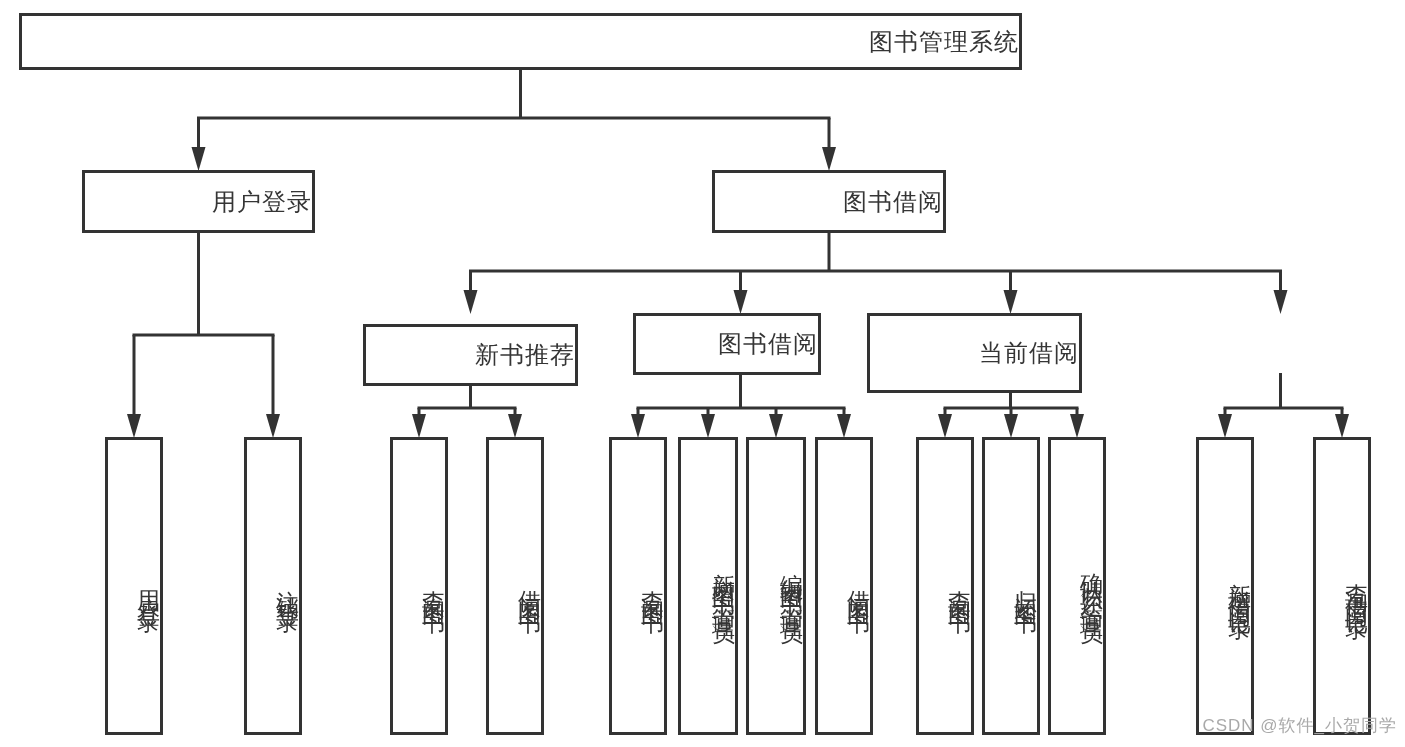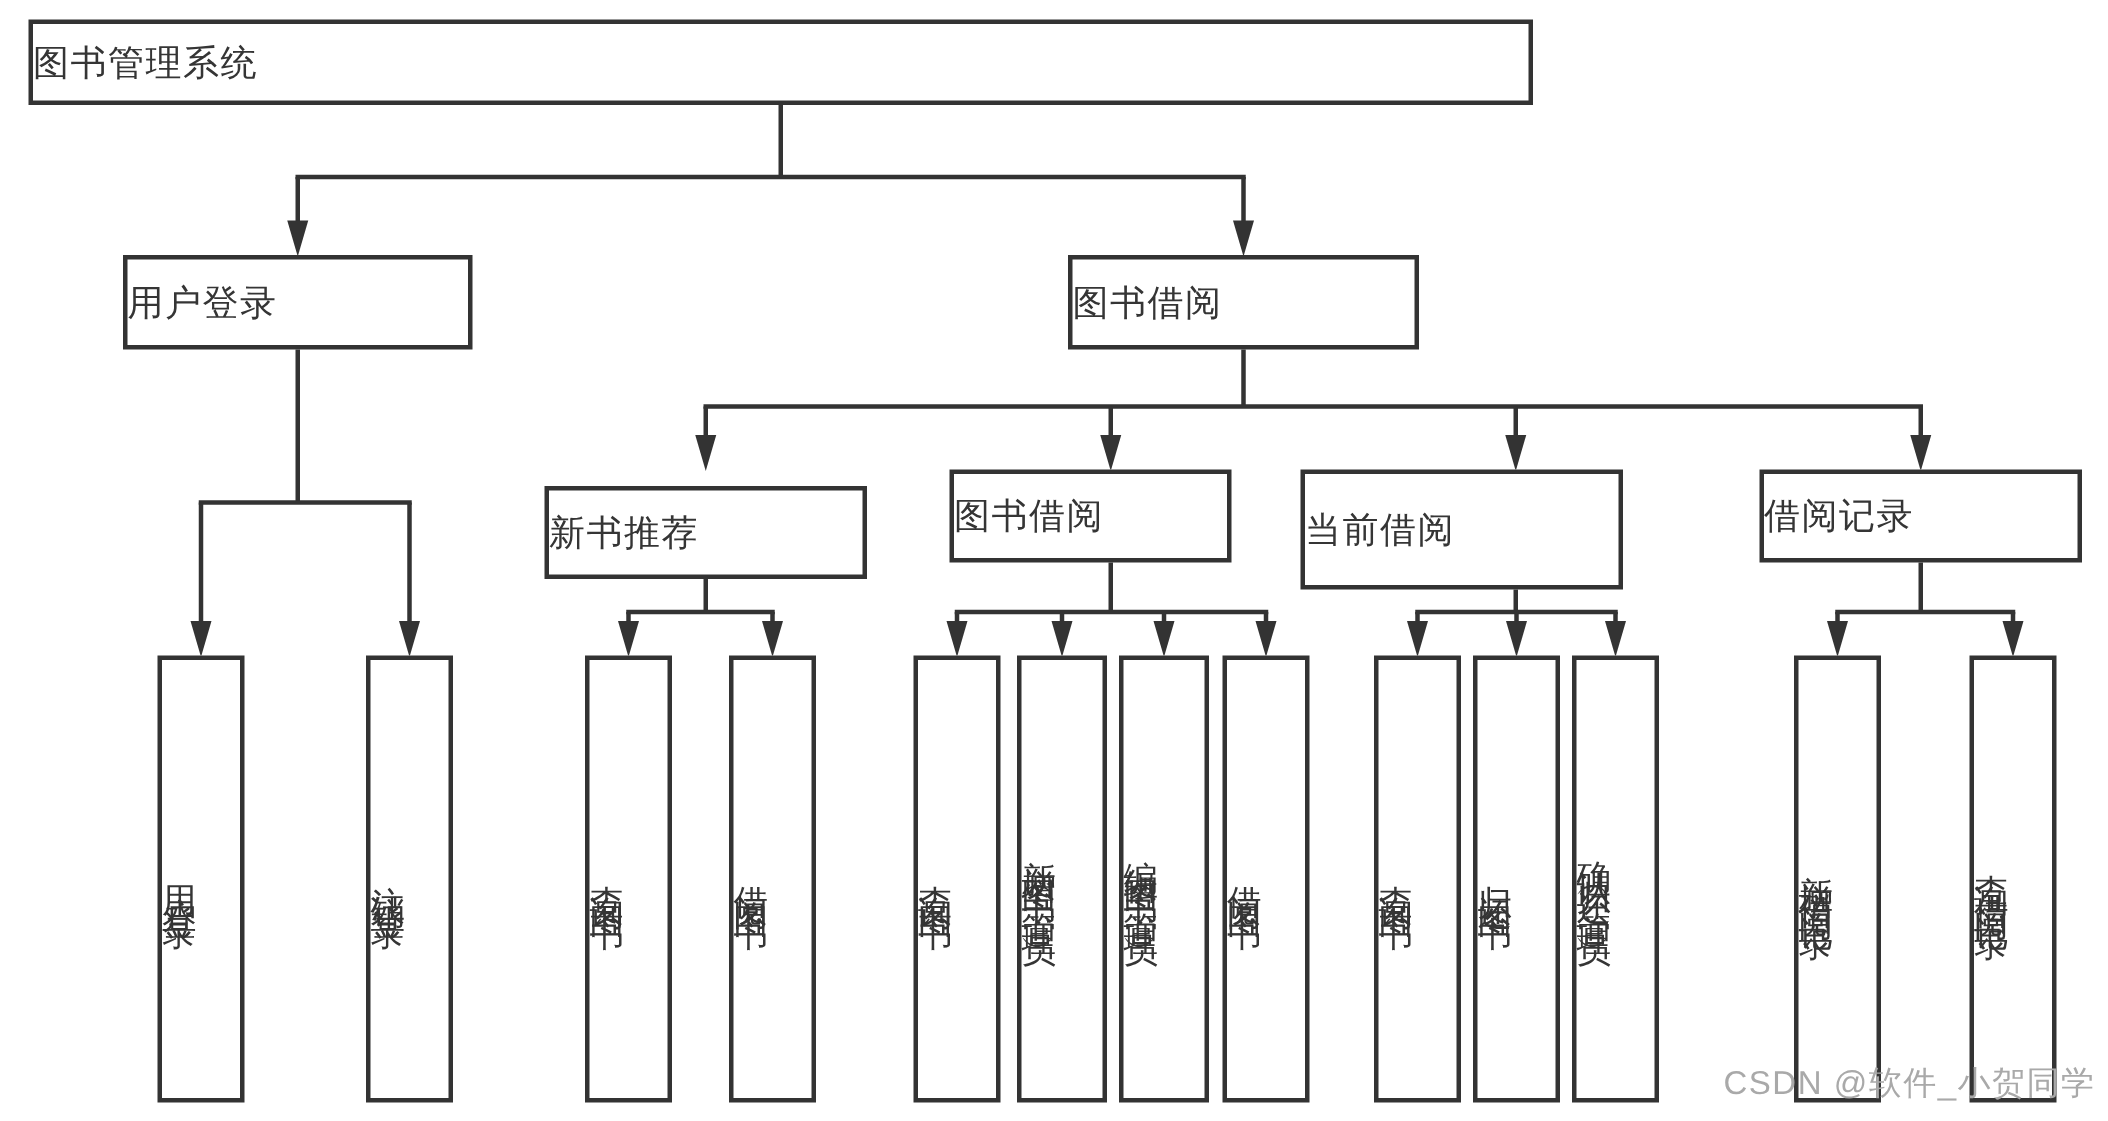--- a/index.html
+++ b/index.html
@@ -17,39 +17,39 @@
     overflow:hidden;
   }
   #wires{position:absolute;left:0;top:0;width:1405px;height:747px;}
   #wires line{stroke:var(--line);stroke-width:3;}
   #wires polygon{fill:var(--line);}
   .node{
     position:absolute;
     box-sizing:border-box;
     border:3px solid var(--line);
     background:var(--bg);
-    display:flex;align-items:center;justify-content:flex-start;
+    display:flex;align-items:center;justify-content:flex-end;
     color:var(--text);
   }
   .hbox .lbl{
     font-size:24px;
     letter-spacing:1px;
     white-space:nowrap;
   }
   .vbox .lbl{
     writing-mode:vertical-lr;
     font-size:23px;
     letter-spacing:7px;
     line-height:1;
     white-space:nowrap;
   }
   .watermark{
     position:absolute;
     right:8px;bottom:10px;
-    font-size:22px;
+    font-size:17px;
     color:var(--wm);
     letter-spacing:1px;
   }
 </style>
 </head>
 <body>
 
 <div class="canvas">
 
   <svg id="wires" width="1405" height="747" viewBox="0 0 1405 747">
@@ -120,23 +120,20 @@
 
   <div class="node hbox" style="left:363px;top:324px;width:215px;height:62px">
     <span class="lbl">新书推荐</span>
   </div>
   <div class="node hbox" style="left:633px;top:313px;width:188px;height:62px">
     <span class="lbl">图书借阅</span>
   </div>
   <div class="node hbox" style="left:867px;top:313px;width:215px;height:80px">
     <span class="lbl">当前借阅</span>
   </div>
-  <div class="node hbox" style="left:1173px;top:313px;width:215px;height:62px">
-    <span class="lbl">借阅记录</span>
-  </div>
 
   <div class="node vbox" style="left:105px;top:437px;width:58px;height:298px">
     <span class="lbl">用户登录</span>
   </div>
   <div class="node vbox" style="left:244px;top:437px;width:58px;height:298px">
     <span class="lbl">注销登录</span>
   </div>
   <div class="node vbox" style="left:390px;top:437px;width:58px;height:298px">
     <span class="lbl">查询图书</span>
   </div>

